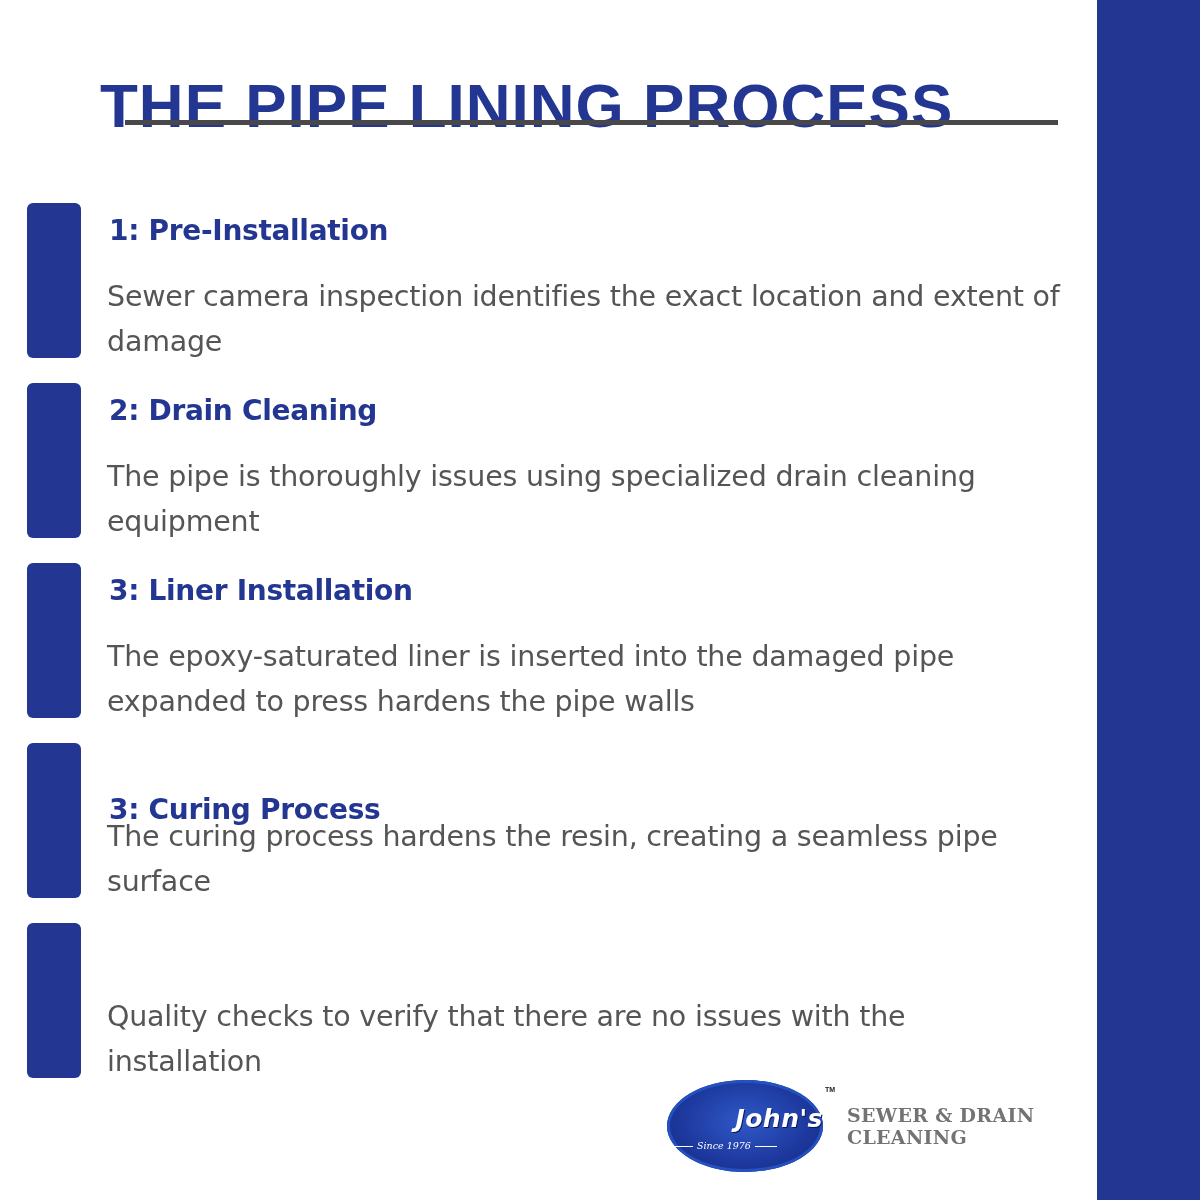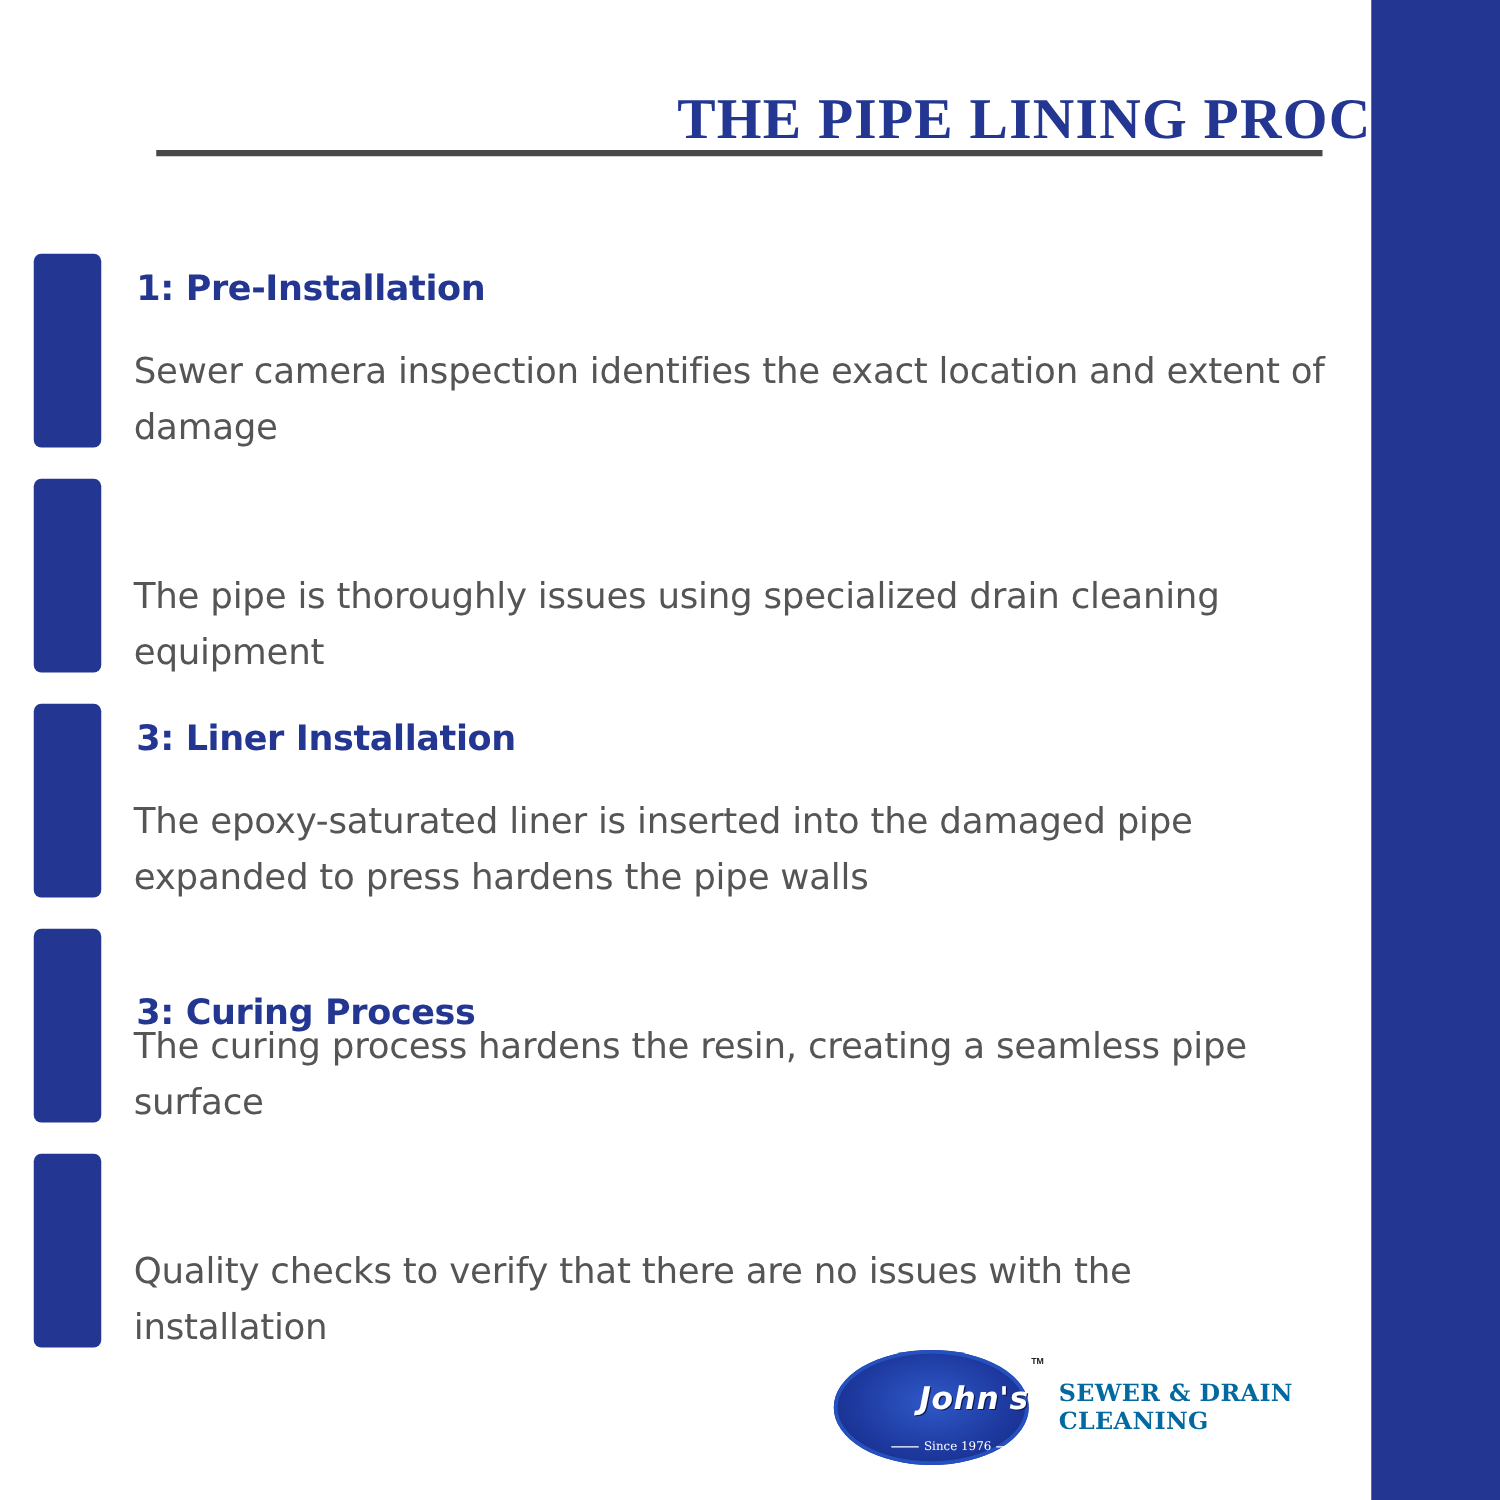--- a/index.html
+++ b/index.html
@@ -7,23 +7,23 @@
     width: 1200px; height: 1200px; position: relative; overflow: hidden;
     background: #ffffff;
     font-family: "Liberation Sans", "DejaVu Sans", sans-serif;
   }
   .side-band {
     position: absolute; left: 1097px; top: 0; width: 103px; height: 1200px;
     background: #233691;
   }
   .title {
     position: absolute; left: 100px; top: 26px; width: 1082px;
-    text-align: right;
-    font-family: Liberation Serif, serif;
-    font-weight: bold; font-size: 46px; letter-spacing: 1px;
+    text-align: left;
+    font-family: Liberation Sans, sans-serif;
+    font-weight: bold; font-size: 62px; letter-spacing: 1px;
     color: #233691; line-height: 76px;
   }
   .title-rule {
     position: absolute; left: 125px; top: 120px; width: 933px; height: 5px;
     background: #48484a;
   }
   .step {
     position: absolute; left: 0; width: 1090px; height: 160px;
   }
   .step-bar {
@@ -51,56 +51,57 @@
     background: radial-gradient(ellipse at 50% 45%, #2f59c8 0%, #1e3aa0 55%, #13277a 100%);
     box-shadow: inset 0 0 0 3px #2550c0;
   }
   .logo-name {
     position: absolute; left: 0; top: 24px; width: 156px; text-align: right;
     font-family: "DejaVu Sans", sans-serif; font-weight: bold; font-style: italic;
     font-size: 25px; color: #ffffff; letter-spacing: 0.5px;
     text-shadow: 1px 1px 0 #0b1a55;
   }
   .logo-since {
-    position: absolute; left: 0; top: 72px; width: 156px; text-align: right;
-    font-family: "DejaVu Serif", serif; 
+    position: absolute; left: 0; top: 60px; width: 156px; text-align: left;
+    font-family: "DejaVu Serif", serif; font-style: italic;
     font-size: 9.5px; color: #ffffff;
   }
   .logo-since::before, .logo-since::after {
     content: ""; display: inline-block; width: 22px; height: 1px;
     background: #ffffff; vertical-align: middle; margin: 0 4px;
   }
   .logo-tm {
     position: absolute; left: 158px; top: 6px;
     font-size: 7px; font-weight: bold; color: #222222;
     font-family: "Liberation Sans", sans-serif;
   }
   .logo-company {
     position: absolute; left: 180px; top: 24px;
     font-family: "DejaVu Serif", serif; font-weight: bold;
-    font-size: 19px; color: #0369a1; line-height: 22px;
+    font-size: 19px; color: #737373; line-height: 22px;
     white-space: nowrap; letter-spacing: 0.3px;
   }
 </style>
 </head>
 <body>
 
 <div class="side-band"></div>
 
 <h1 class="title">THE PIPE LINING PROCESS</h1>
 <div class="title-rule"></div>
 
 <div class="step" style="top:203px;">
   <div class="step-bar"></div>
   <div class="step-title" style="top:2px;">1: Pre-Installation</div>
   <div class="step-desc">Sewer camera inspection identifies the exact location and extent of damage</div>
 </div>
 
 <div class="step" style="top:383px;">
   <div class="step-bar"></div>
+  <div class="step-title" style="top:2px;">2: Drain Cleaning</div>
   <div class="step-desc">The pipe is thoroughly issues using specialized drain cleaning equipment</div>
 </div>
 
 <div class="step" style="top:563px;padding-left:36px;">
   <div class="step-bar"></div>
   <div class="step-title" style="top:2px;">3: Liner Installation</div>
   <div class="step-desc">The epoxy-saturated liner is inserted into the damaged pipe expanded to press hardens the pipe walls</div>
 </div>
 
 <div class="step" style="top:743px;">

